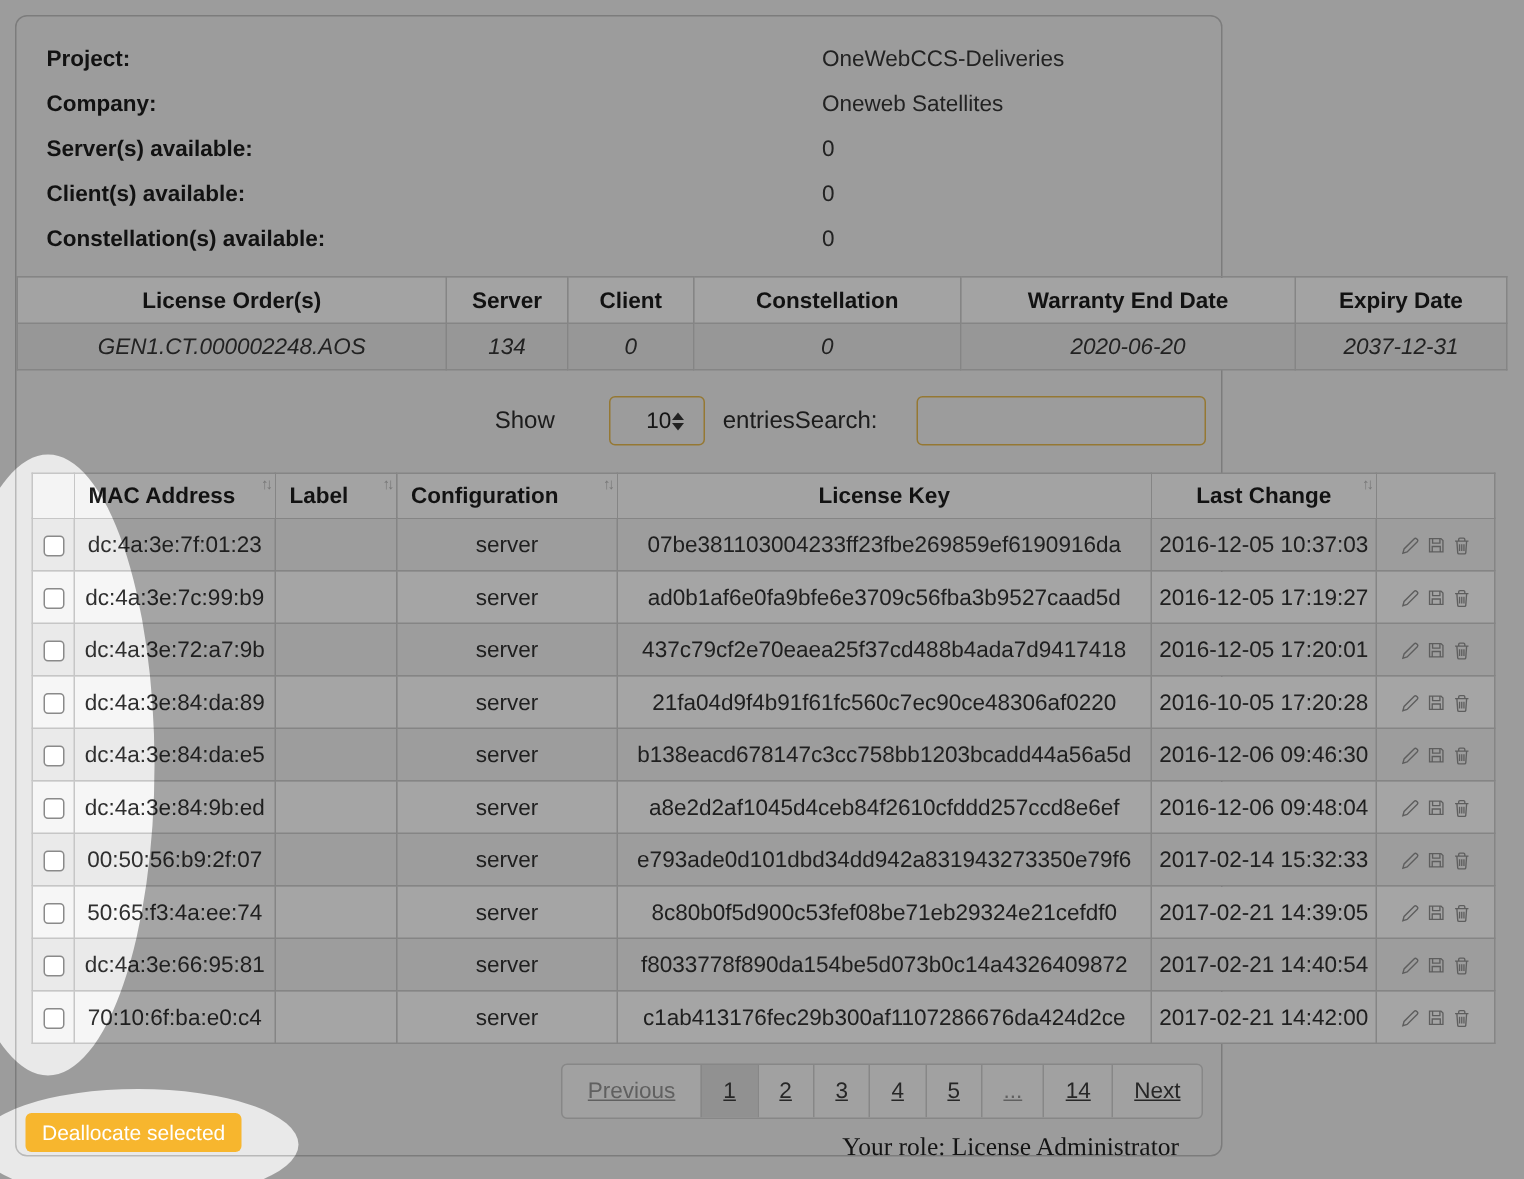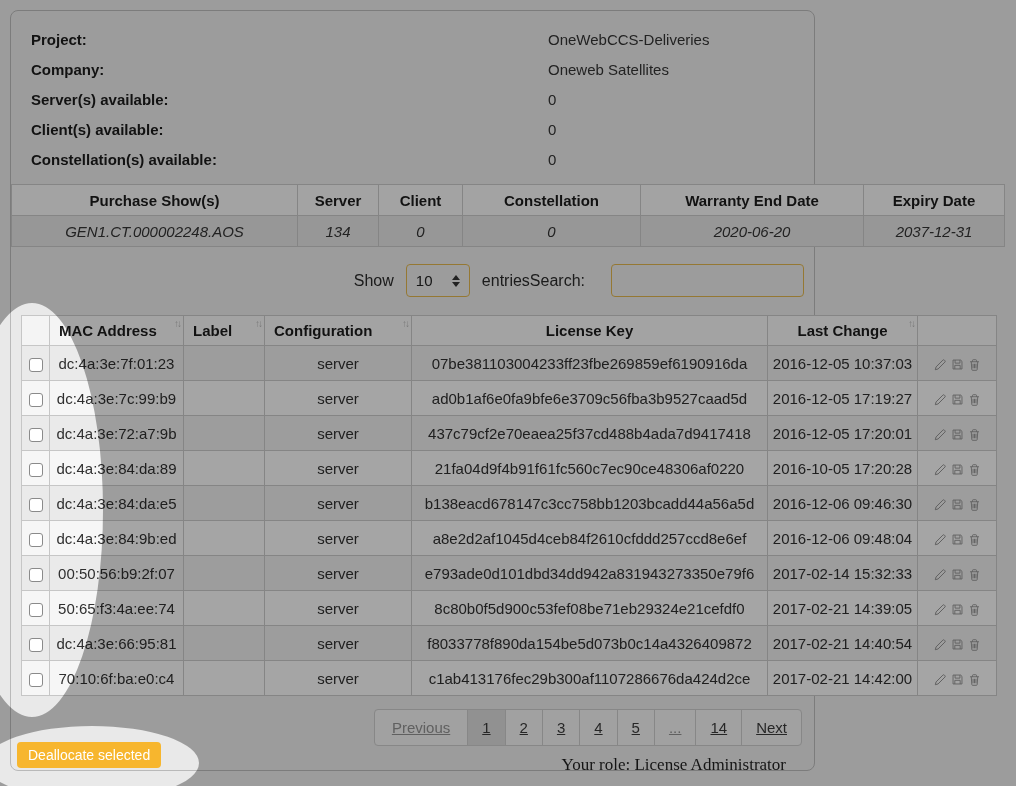--- a/index.html
+++ b/index.html
@@ -25,21 +25,21 @@
   .po-table th { height:31px; text-align:center; }
   .po-table td { height:31px; text-align:center; background:#e2e2e2; color:#333;font-style:italic; }
   
   .controls { display:flex; justify-content:flex-end; align-items:center;
               margin:17px 10px 0 10px; height:33px; font-size:16px; color:#2a2a2a; }
   .controls-left { display:flex; align-items:center; gap:12px; }
   .controls-right { display:flex; align-items:center; gap:26px; }
   .page-select {
     width:64px; height:33px; border:1px solid var(--accent-gold); border-radius:4px;
     background:transparent; display:flex; align-items:center; justify-content:space-between;
-    padding:0 9px; font-size:15px; color:#222; cursor:pointer;
+    padding:0 24px; font-size:15px; color:#222; cursor:pointer;margin-left:24px;
   }
   .spin { display:flex; flex-direction:column; gap:2px; }
   .spin i { display:block; width:0; height:0; border-left:4px solid transparent; border-right:4px solid transparent; }
   .spin .up { border-bottom:5px solid #333; }
   .spin .down { border-top:5px solid #333; }
   .search-input {
     width:193px; height:33px; border:1px solid var(--accent-gold); border-radius:4px;
     background:transparent; outline:none; font-size:15px; padding:0 8px; color:#222;
   }
   
@@ -106,21 +106,21 @@
     <colgroup>
       <col style="width:286px">
         <col style="width:81px">
         <col style="width:84px">
       <col style="width:178px">
         <col style="width:223px">
         <col style="width:141px">
     </colgroup>
     <thead id="po-head">
         <tr>
-          <th>Purchase Show(s)</th>
+          <th>License Order(s)</th>
           <th>Server</th>
           <th>Client</th>
           <th>Constellation</th>
           <th>Warranty End Date</th>
           <th>Expiry Date</th>
         </tr>
       </thead>
     <tbody id="po-body">
         <tr>
           <td>GEN1.CT.000002248.AOS</td>

